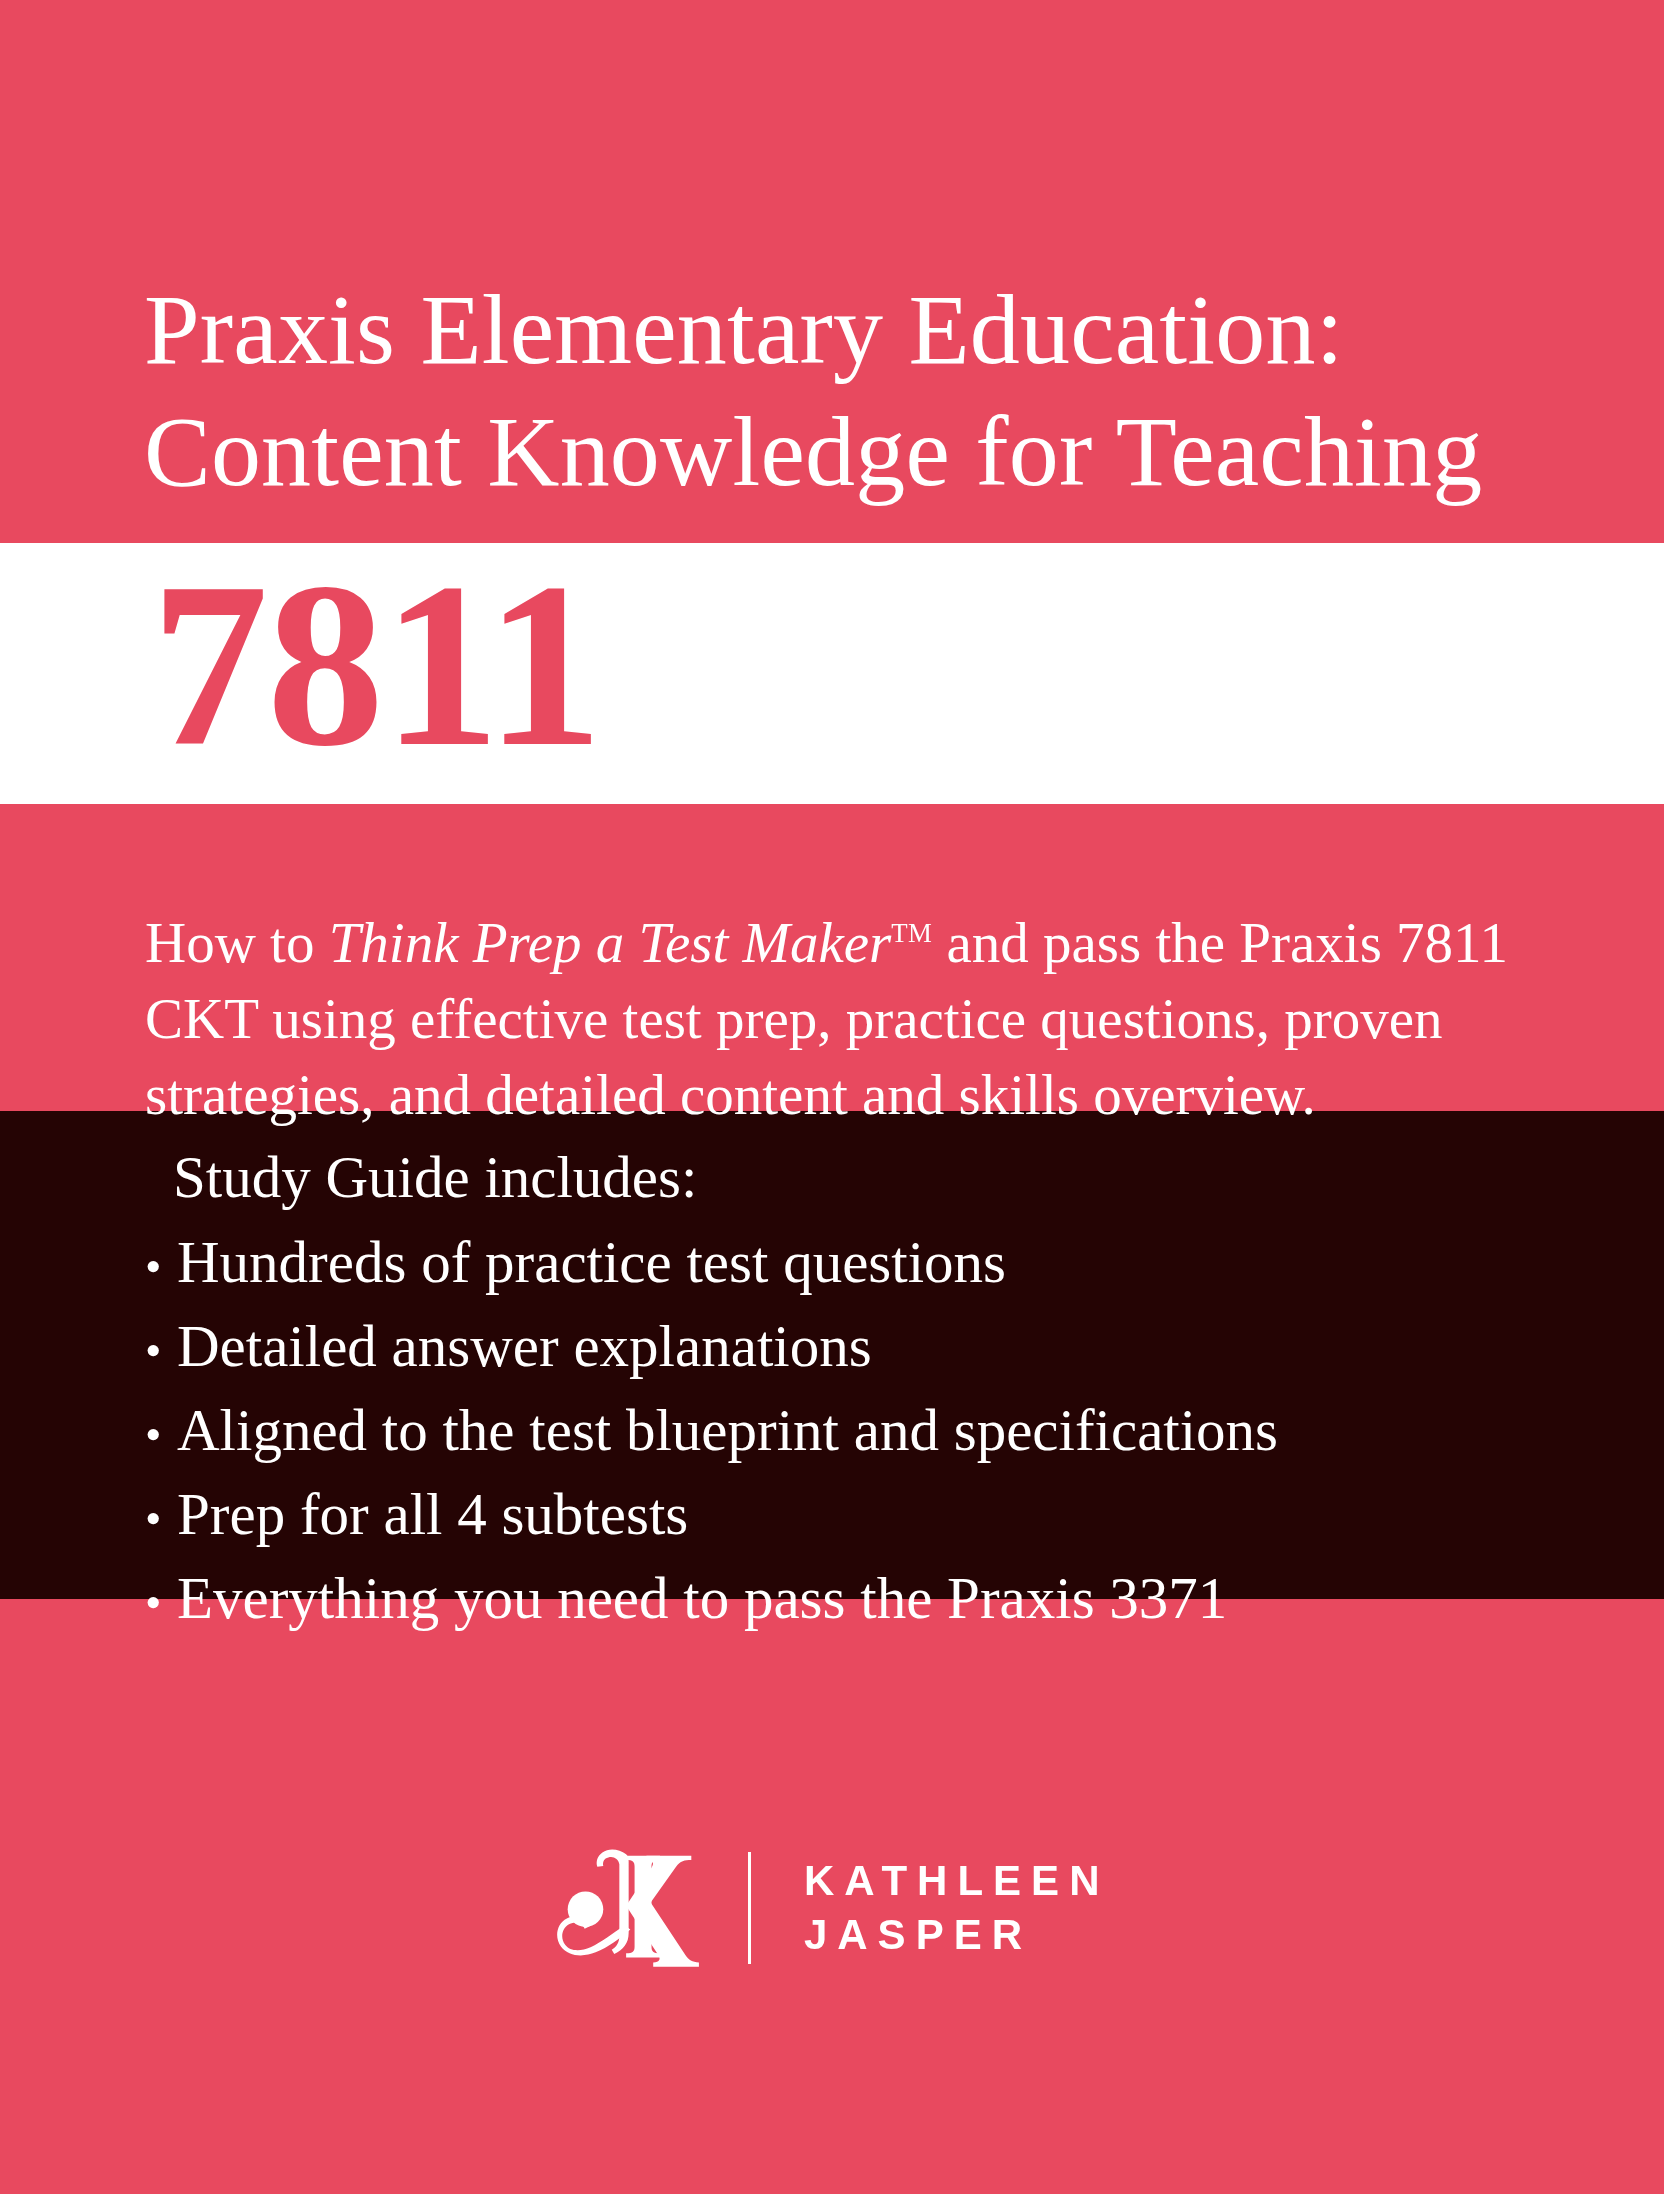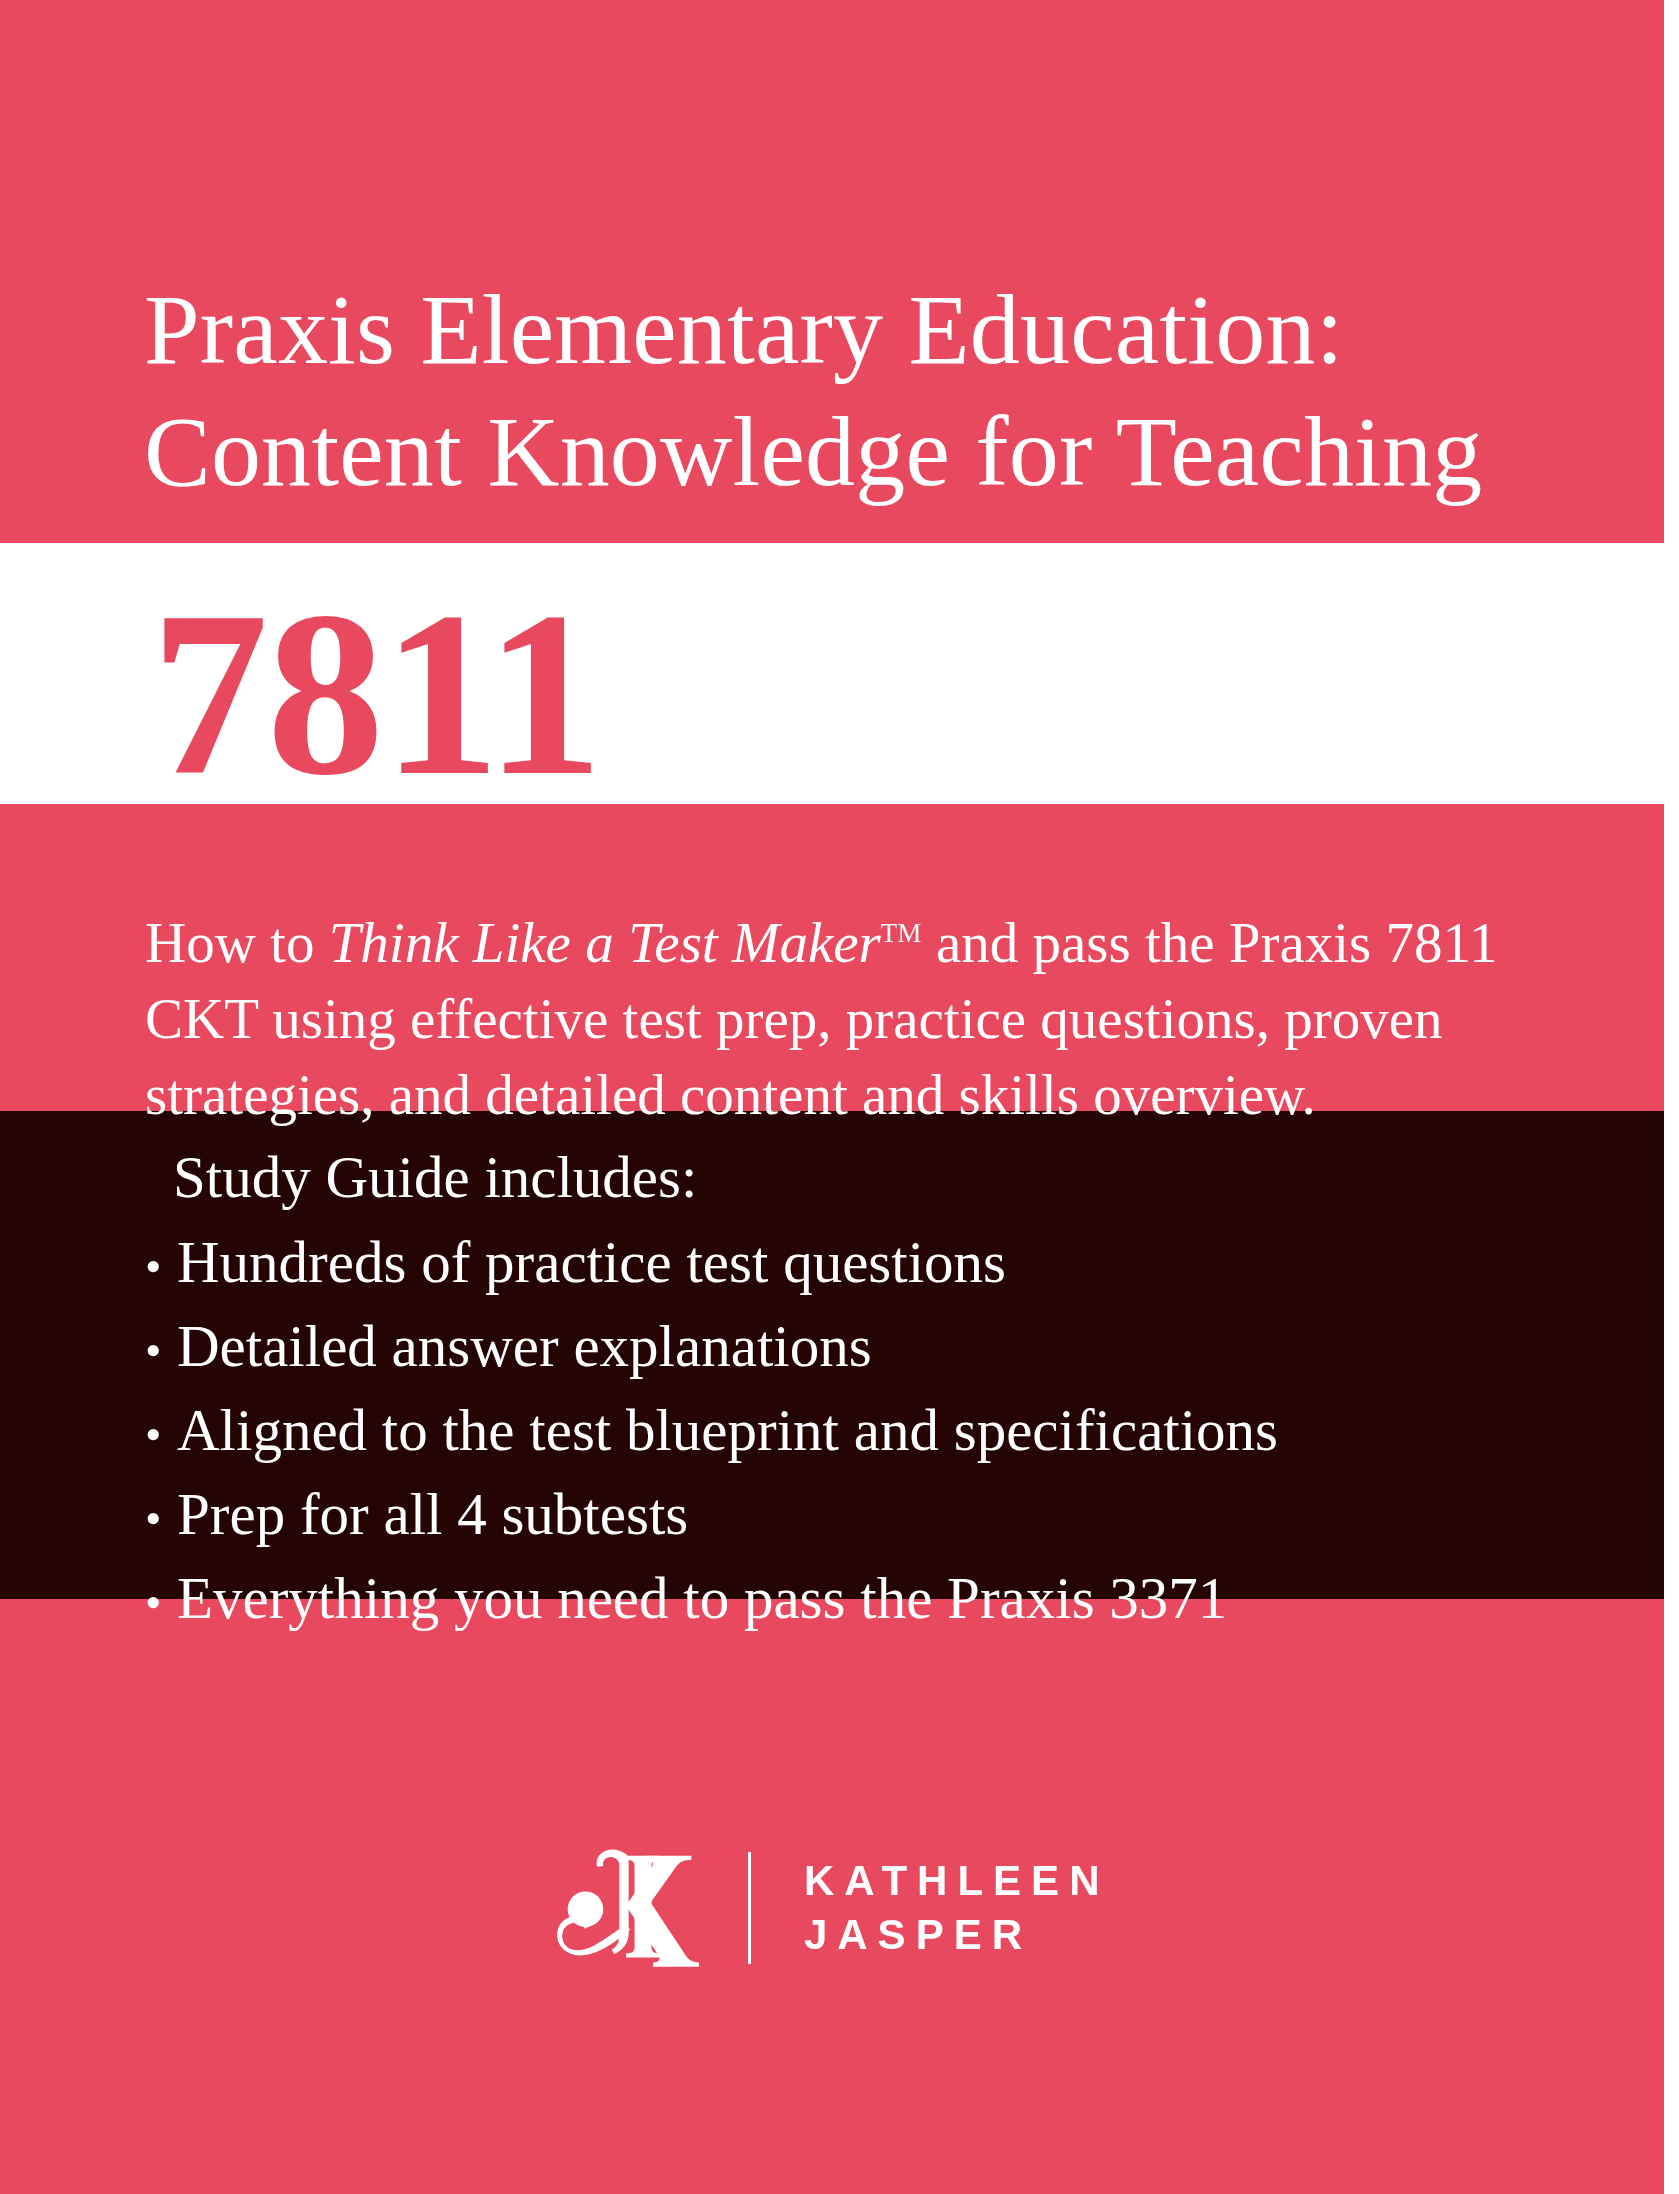--- a/index.html
+++ b/index.html
@@ -44,22 +44,21 @@
     white-space: nowrap;
   }
 
   
   .number-block {
     position: absolute;
     left: 151px;
     top: 548px;
     height: 254px;
     display: flex;
-    align-items: flex-end;
-    margin-top: 10px;
+    align-items: flex-start;
   }
   .big-number {
     color: #e8495f;
     font-size: 235px;
     font-weight: 700;
     line-height: 1;
     letter-spacing: -1.7px;
   }
 
   
@@ -171,21 +170,21 @@
   <div class="title-block">
     <div class="title-line">Praxis Elementary Education:</div>
     <div class="title-line">Content Knowledge for Teaching</div>
   </div>
 
   <div class="number-block">
     <span class="big-number">7811</span>
   </div>
 
   <div class="subtitle-block">
-    <p class="subtitle"><span>How to </span><span class="tlm">Think Like a Test Maker</span><span class="tm">TM</span><span> and pass the Praxis 7811 CKT using effective test prep, practice questions, proven strategies, and detailed content and skills overview.</span></p>
+    <p class="subtitle"><span>How to </span><span class="tlm">Think Prep a Test Maker</span><span class="tm">TM</span><span> and pass the Praxis 7811 CKT using effective test prep, practice questions, proven strategies, and detailed content and skills overview.</span></p>
   </div>
 
   <div class="list-block">
     <div class="list-heading">Study Guide includes:</div>
 
     <div class="bullet-row">
       <span class="bullet-dot">•</span>
       <span class="bullet-text">Hundreds of practice test questions</span>
     </div>
     <div class="bullet-row">

